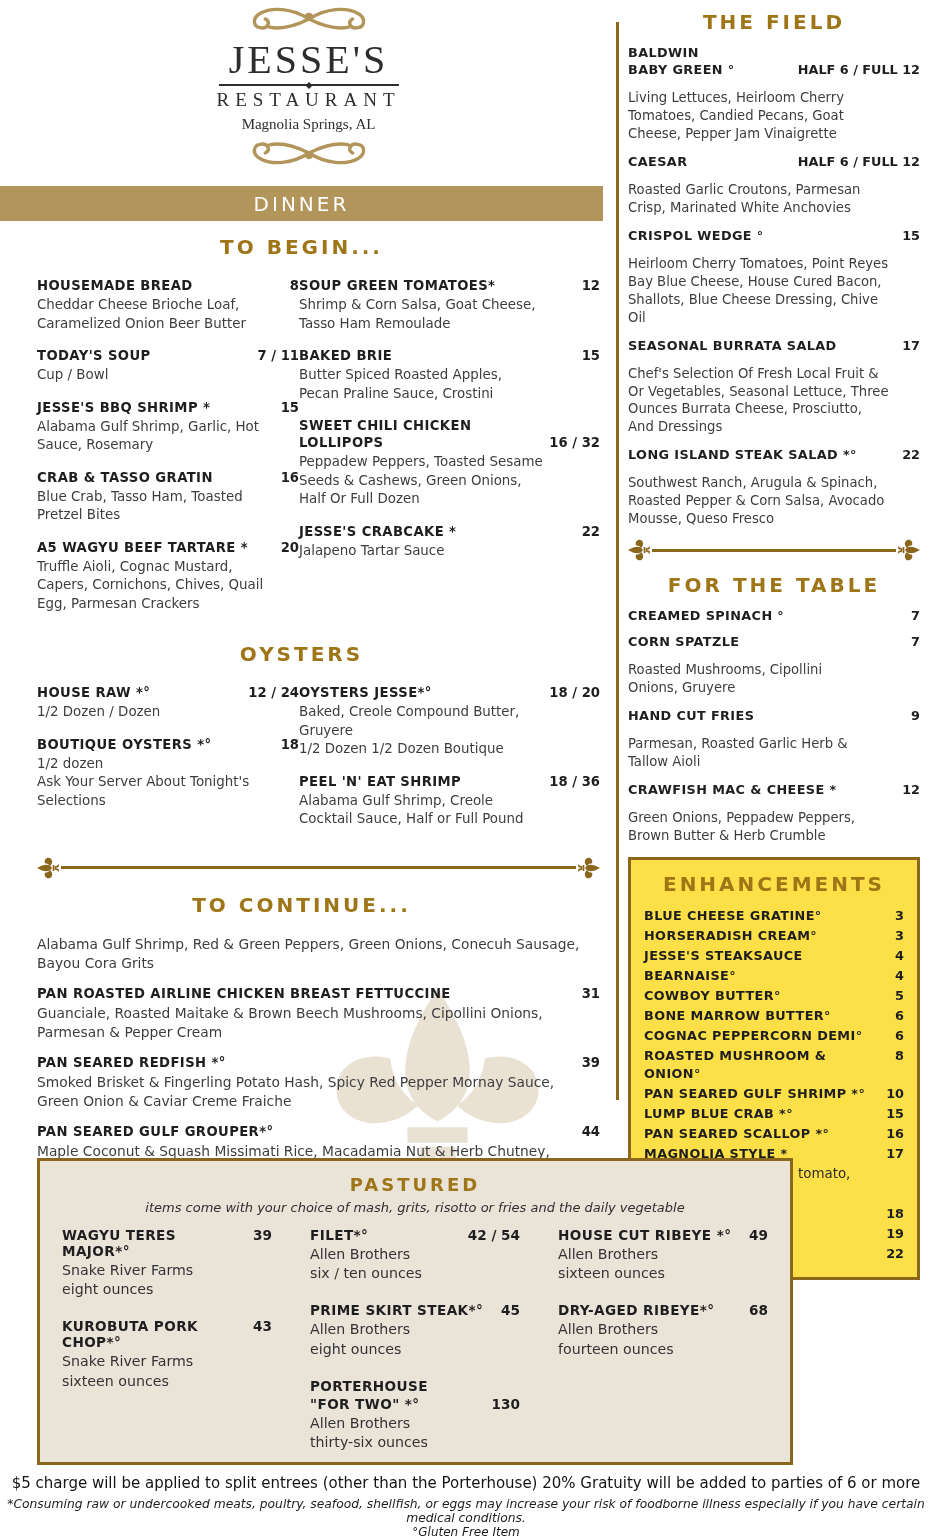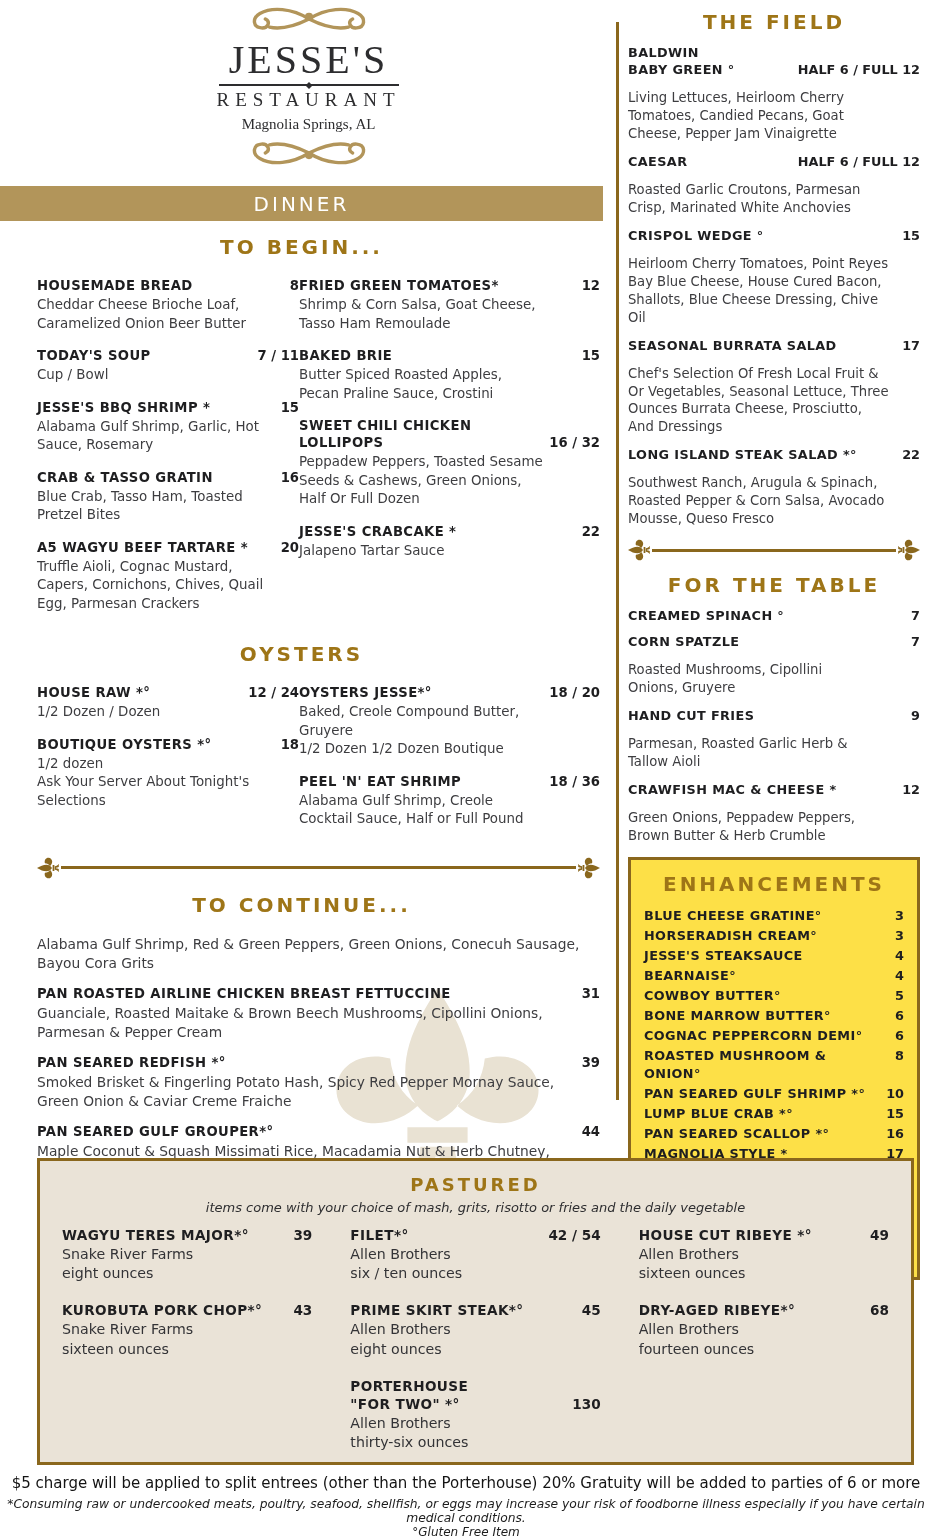--- a/index.html
+++ b/index.html
@@ -57,21 +57,21 @@
   .enh-box h2.gold{margin:0 0 11px}
   #en-items .item{margin-bottom:1px}
   #en-items .irow{line-height:1.48}
   #en-items .idesc{font-size:13.4px;line-height:1.5;margin:0;color:#2c2c2e}
 
   .vline{position:absolute;left:616px;top:22px;width:3px;height:1078px;background:#8a671d;z-index:0}
 
   .watermark{position:absolute;left:330px;top:988px;width:215px;height:196px;color:#e9e2d3;z-index:0}
 
   
-  .pastured{position:absolute;left:37px;top:1158px;width:877px;height:307px;background:#eae3d7;
+  .pastured{position:absolute;left:37px;top:1158px;width:756px;height:307px;background:#eae3d7;
             border:3px solid #8a671d;z-index:2;padding:10px 20px 0}
   .pastured h2.gold{margin:3px 0 5px;font-size:18px}
   .pastured-sub{text-align:center;font-style:italic;font-size:13px;color:#2e2e30;margin-bottom:12px}
   .cols3{display:grid;grid-template-columns:1fr 1fr 1fr;column-gap:38px;padding:0 2px}
   .cols3 .iname,.cols3 .iprice{font-size:13.6px}
   .cols3 .idesc{font-size:14.2px;line-height:1.35;margin-top:2px;color:#333336}
   .cols3 .item{margin-bottom:19px}
 
   
   .footer{position:absolute;left:0;top:1474px;width:932px;text-align:center;z-index:2}
@@ -182,21 +182,21 @@
             <div>Truffle Aioli, Cognac Mustard,</div>
             <div>Capers, Cornichons, Chives, Quail</div>
             <div>Egg, Parmesan Crackers</div>
           </div>
   </div>
       </div>
     <div id="tb-c2">
         <div class="item">
 
     <div class="irow">
-      <span class="iname">FRIED GREEN TOMATOES*</span>
+      <span class="iname">SOUP GREEN TOMATOES*</span>
       <span class="iprice">12</span>
     </div>
     <div class="idesc">
             <div>Shrimp &amp; Corn Salsa, Goat Cheese,</div>
             <div>Tasso Ham Remoulade</div>
           </div>
   </div>
         <div class="item">
 
     <div class="irow">

